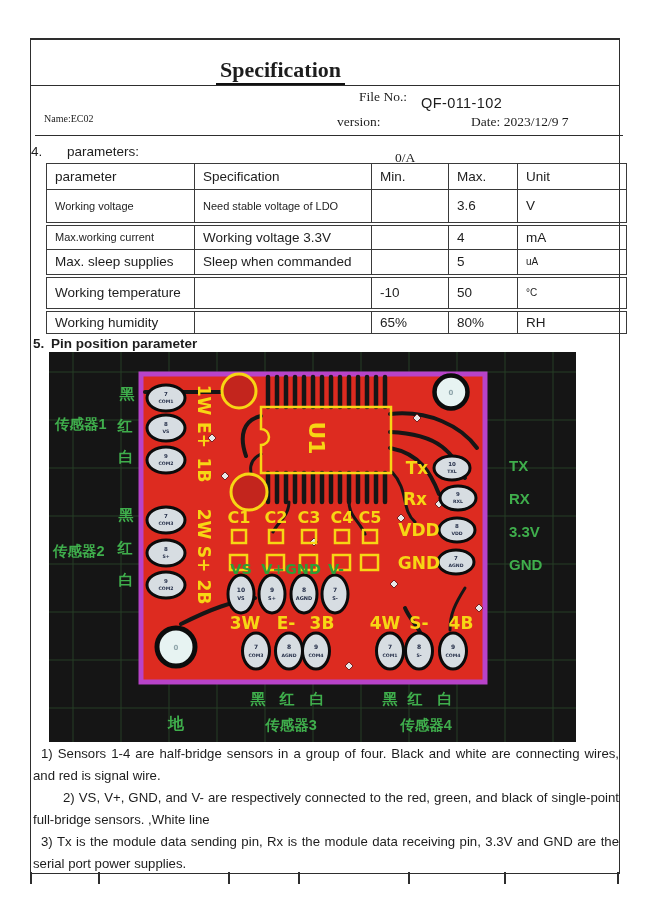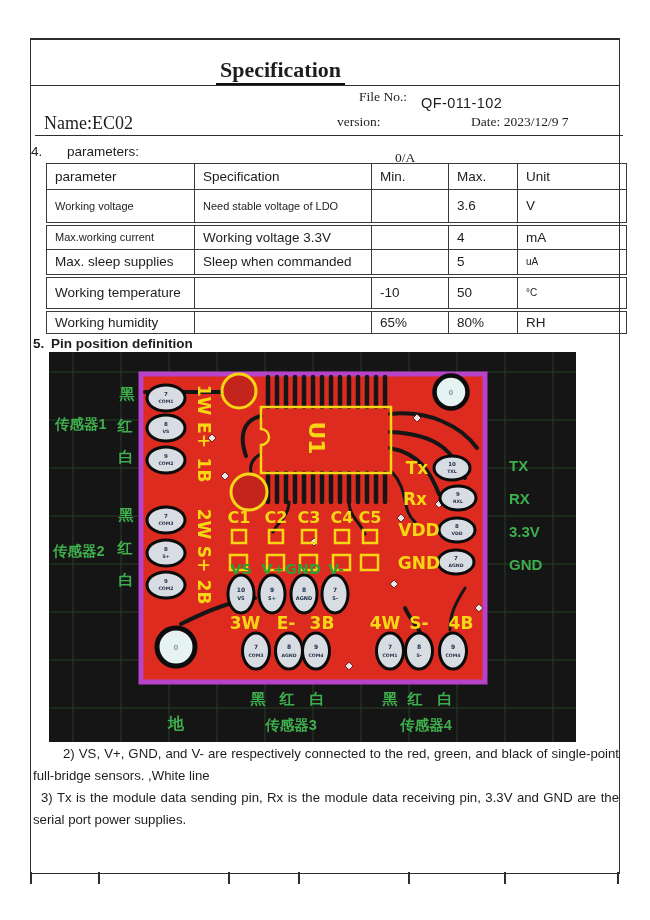--- a/index.html
+++ b/index.html
@@ -13,21 +13,21 @@
 
   .title-row{left:0;top:0;width:100%;height:46px;border-bottom:1.6px solid #2e2e2e;}
   .doc-title{left:185px;top:17px;font-family:"Liberation Serif",serif;font-weight:bold;
              font-size:22px;line-height:26px;border-bottom:2.5px solid #111;padding:0 4px;}
 
   .info-row{left:4px;top:46px;width:100%;height:50px;border-bottom:1.6px solid #2e2e2e;
             font-family:"Liberation Serif",serif;font-size:13.5px;}
   .fileno-label{left:324px;top:3px;}
   .fileno-value{left:386px;top:1.5px;font-family:"Liberation Sans",sans-serif;
                 font-size:14.5px;letter-spacing:.4px;font-weight:500;margin-top:7px;}
-  .name-field{left:9px;top:27px;font-size:18px;}
+  .name-field{left:9px;top:27px;font-size:10px;}
   .version-label{left:302px;top:28px;}
   .version-value{left:360px;top:28px;margin-top:36px;}
   .date-field{left:436px;top:28px;}
 
   .sec-heading{font-size:13.5px;}
   .sec4-num{left:0px;top:104px;}
   .sec4-txt{left:36px;top:104px;}
   .sec5-num{left:2px;top:296px;font-weight:bold;}
   .sec5-txt{left:20px;top:296px;font-weight:bold;}
 
@@ -126,21 +126,21 @@
       <td>Working humidity</td>
       <td></td>
       <td>65%</td>
       <td>80%</td>
       <td>RH</td>
     </tr>
   </tbody>
     </table>
 
   <span class="abs sec-heading sec5-num">5.</span>
-  <span class="abs sec-heading sec5-txt">Pin position definition</span>
+  <span class="abs sec-heading sec5-txt">Pin position parameter</span>
 
   <div class="abs pcb-wrap">
   <svg width="527" height="390" viewBox="0 0 527 390">
     <path d="M24 0V390M72 0V390M120 0V390M168 0V390M216 0V390M264 0V390M312 0V390M360 0V390M408 0V390M456 0V390M504 0V390M0 20H527M0 68H527M0 116H527M0 164H527M0 212H527M0 260H527M0 308H527M0 356H527" stroke="#263f26" stroke-width="1" fill="none"></path>
 
     <rect x="92" y="22" width="344" height="308" fill="#dd2b20" stroke="#b843c9" stroke-width="5"></rect>
 
     <g stroke="#161616" fill="none" stroke-linecap="round">
       <path stroke-width="4.5" d="M219 25V55M228 25V55M237 25V55M246 25V55M255 25V55M264 25V55M273 25V55M282 25V55M291 25V55M300 25V55M309 25V55M318 25V55M327 25V55M336 25V55"></path>
       <path stroke-width="4.5" d="M219 121V150M228 121V150M237 121V150M246 121V150M255 121V150M264 121V150M273 121V150M282 121V150M291 121V150M300 121V150M309 121V150M318 121V150M327 121V150M336 121V150"></path>
@@ -378,20 +378,21 @@
       <text class="grn" font-size="15" text-anchor="middle" x="366" y="352">红</text>
       <text class="grn" font-size="15" text-anchor="middle" x="396" y="352">白</text>
       <text class="grn" font-size="14.5" text-anchor="middle" x="242" y="378">传感器3</text>
       <text class="grn" font-size="14.5" text-anchor="middle" x="377" y="378">传感器4</text>
       <text class="grn" font-size="16" text-anchor="middle" x="127" y="377">地</text>
     </g>
   </svg>
   </div>
 
   <div class="abs notes">
+    <p class="ind1">1) Sensors 1-4 are half-bridge sensors in a group of four. Black and white are connecting wires, and red is signal wire.</p>
     <p class="ind2">2) VS, V+, GND, and V- are respectively connected to the red, green, and black of single-point full-bridge sensors. ,White line</p>
     <p class="ind1">3) Tx is the module data sending pin, Rx is the module data receiving pin, 3.3V and GND are the serial port power supplies.</p>
   </div>
 
 </div>
 
 <div class="tick" style="left:30px"></div>
 <div class="tick" style="left:98px"></div>
 <div class="tick" style="left:228px"></div>
 <div class="tick" style="left:298px"></div>

